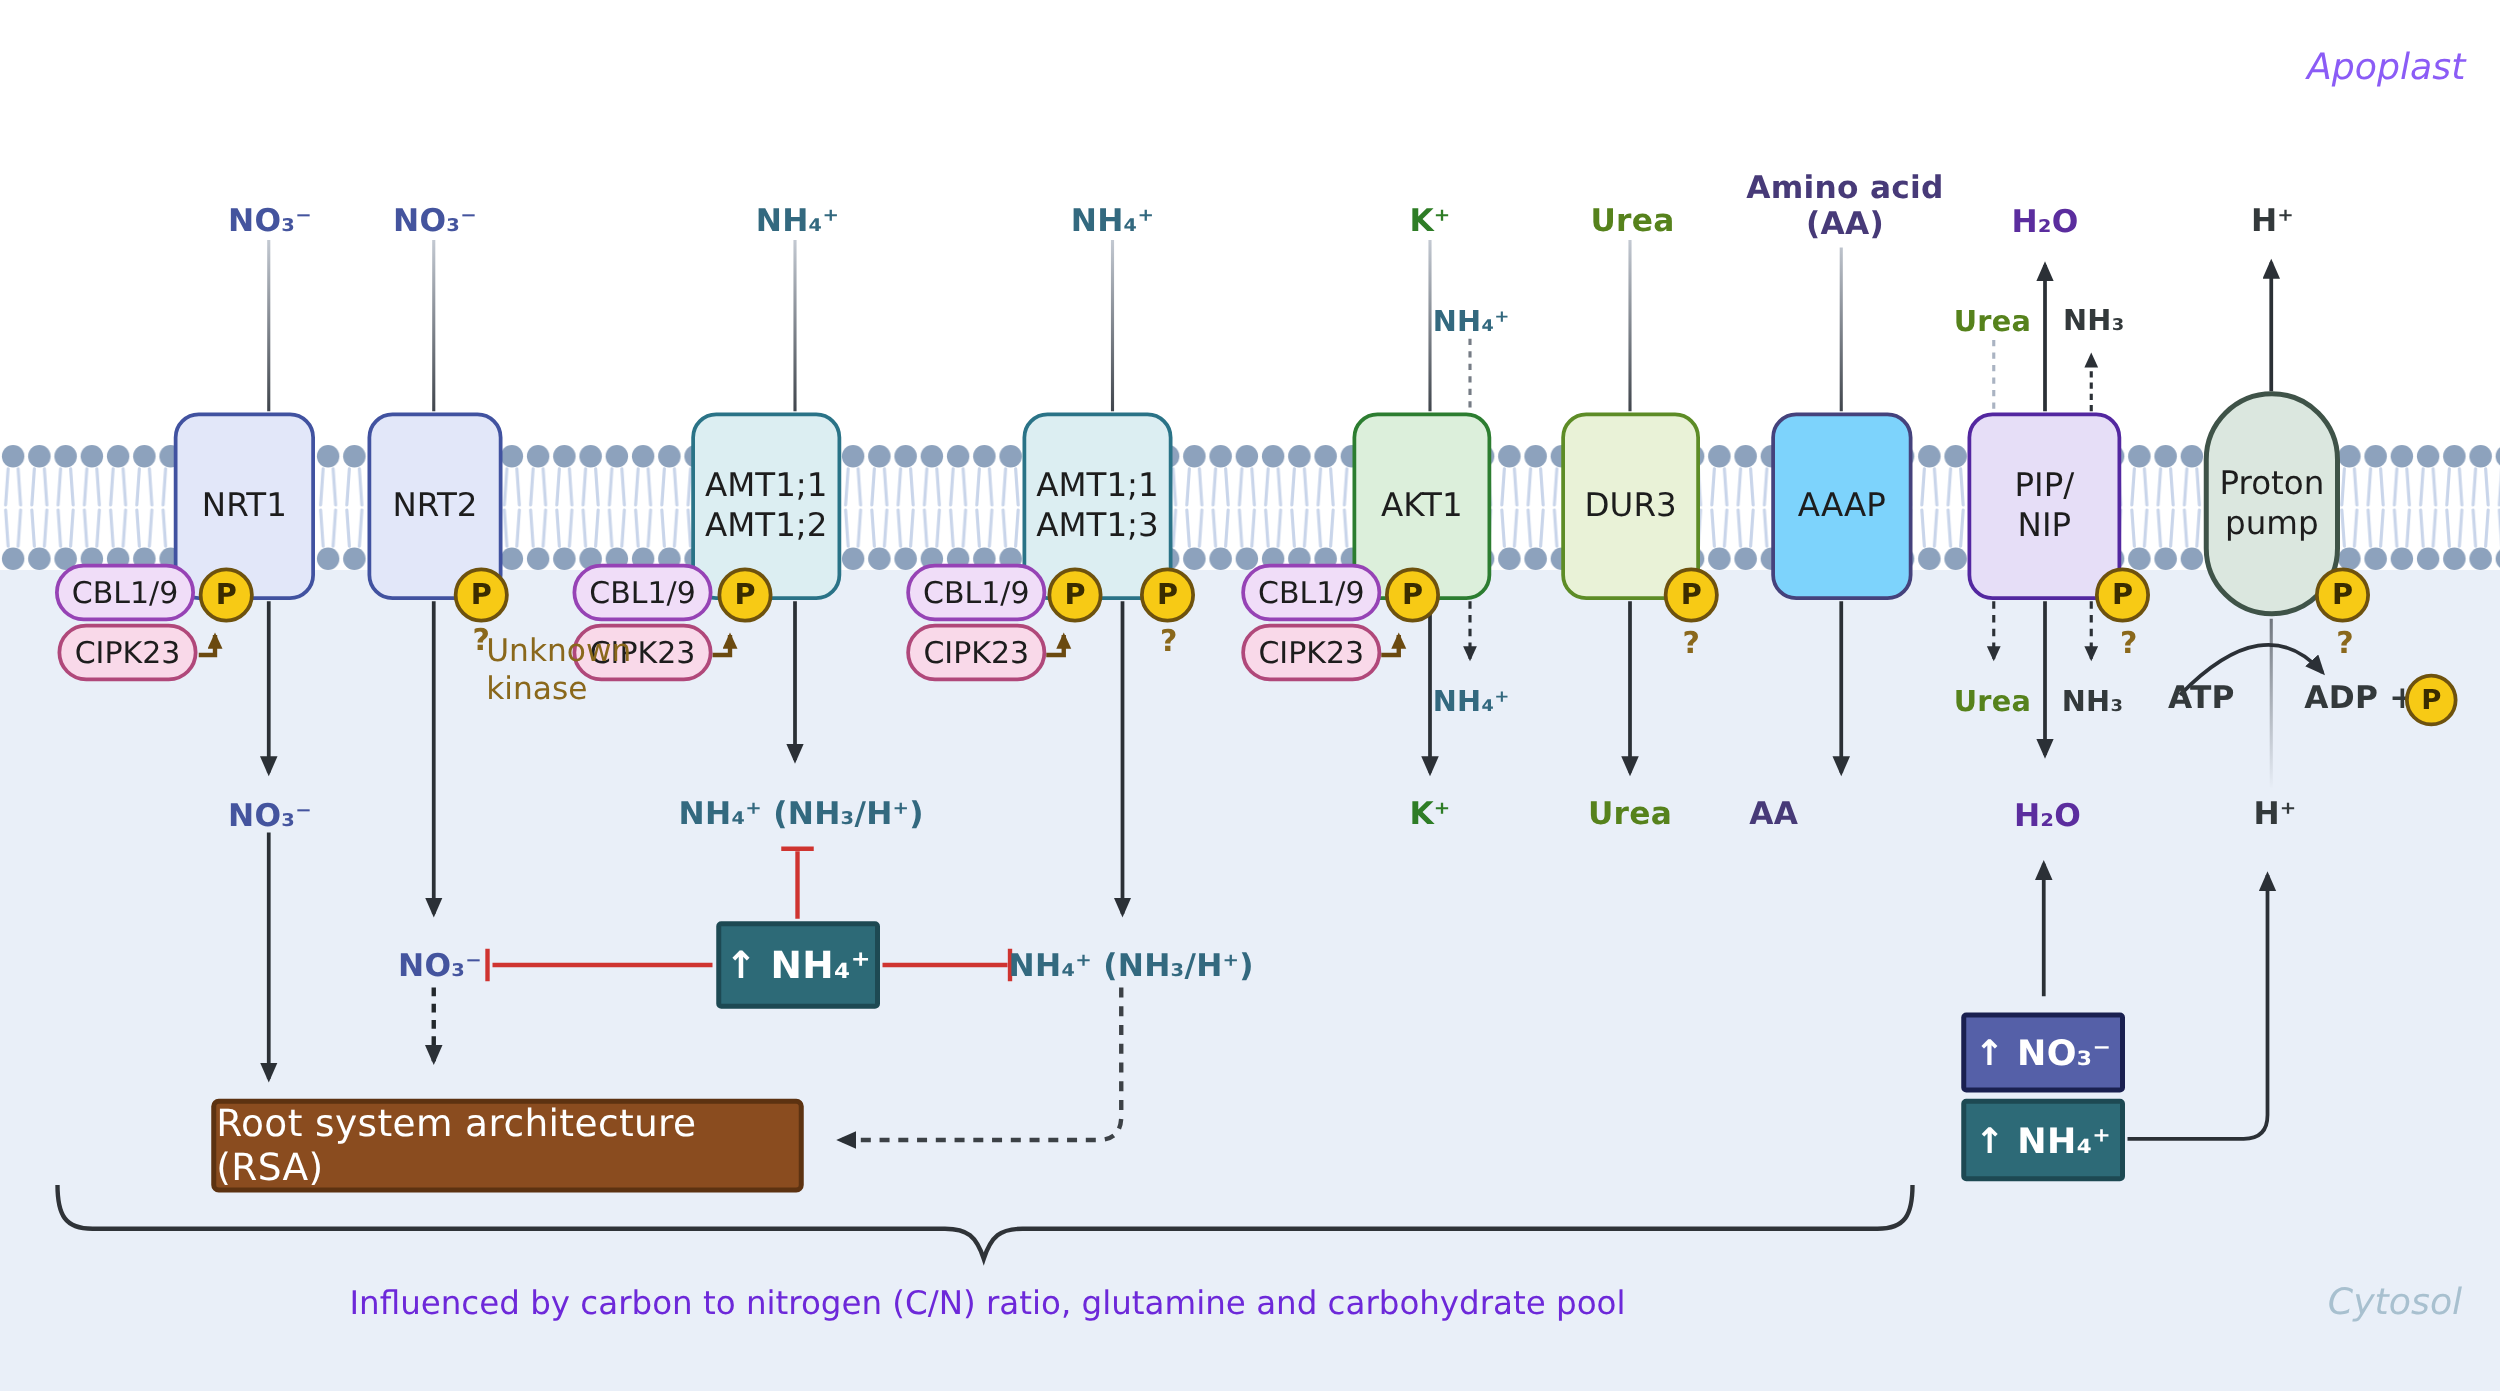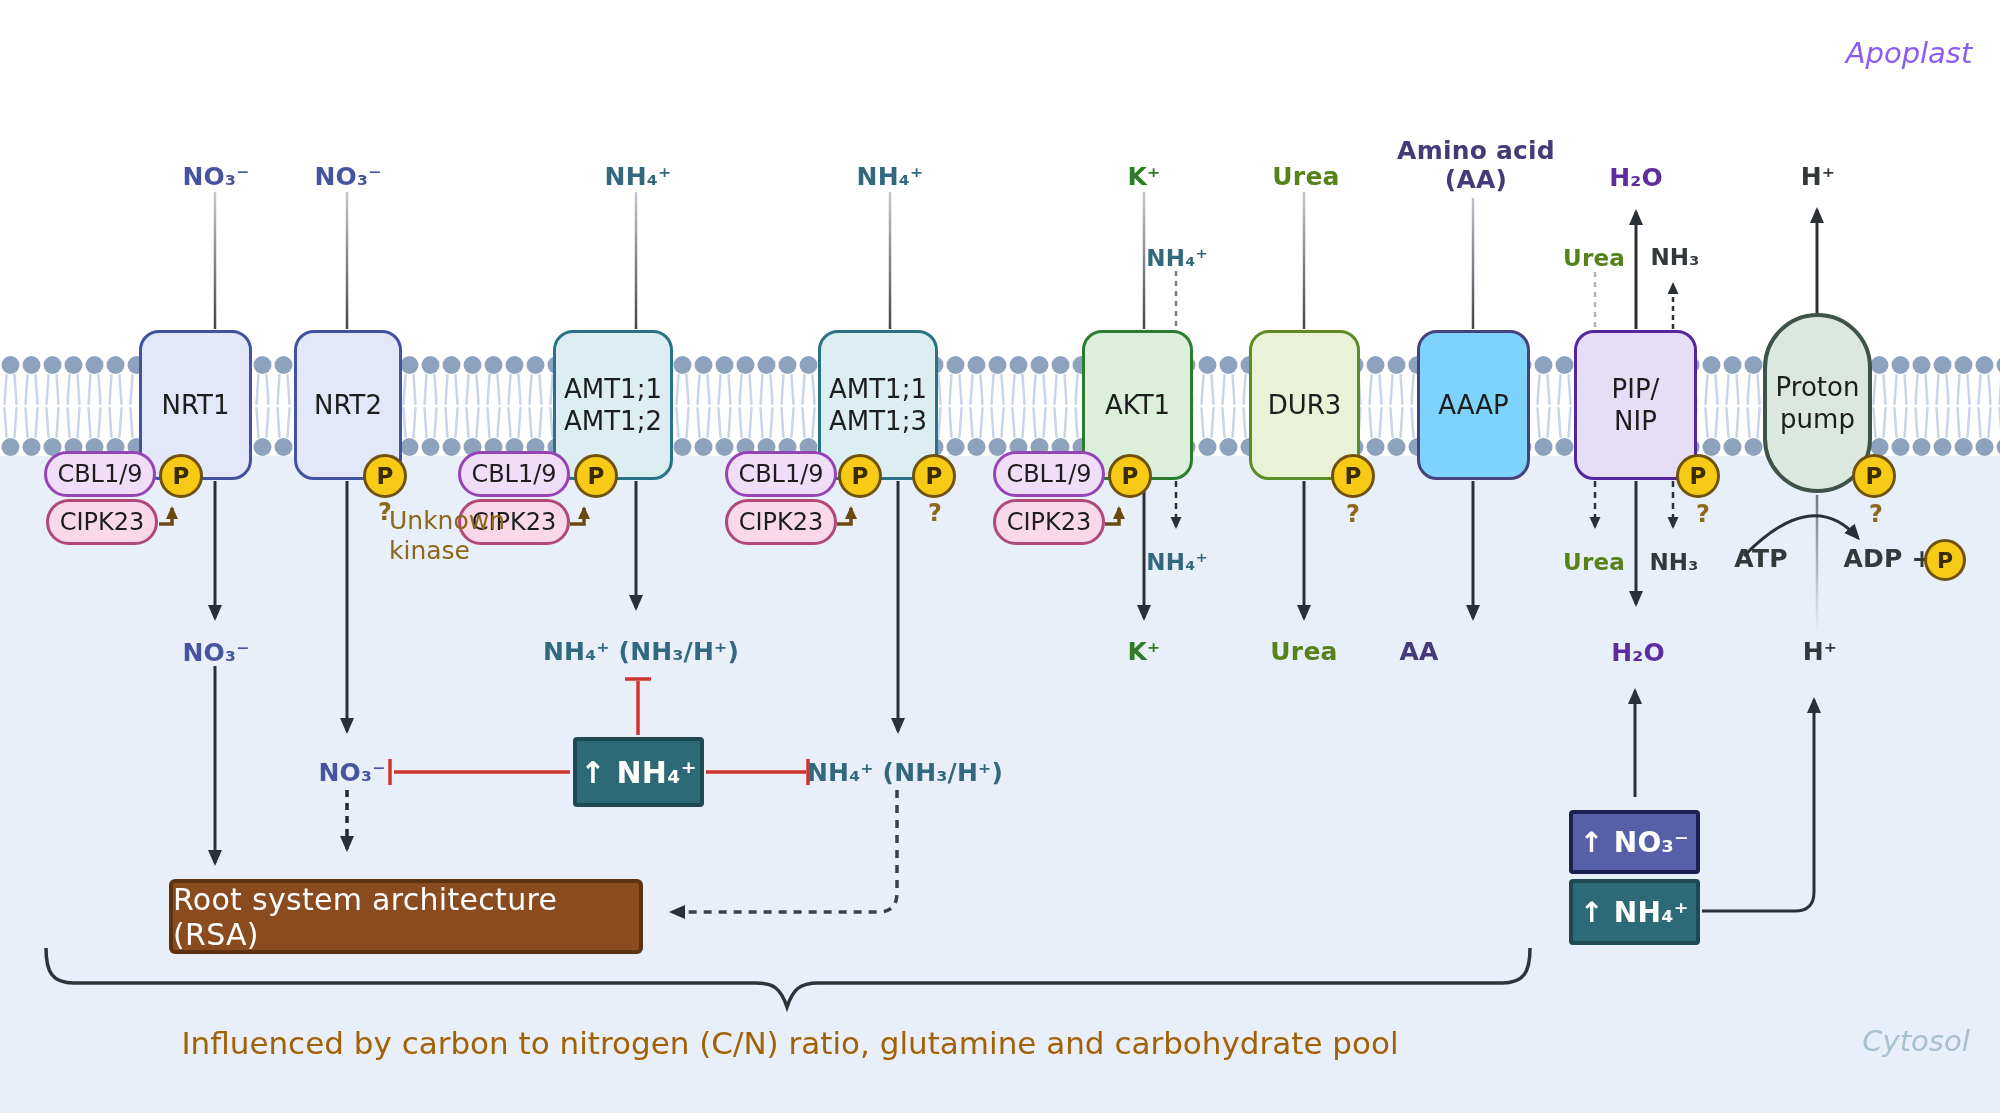--- a/index.html
+++ b/index.html
@@ -40,21 +40,21 @@
   .cipk{background:#f9d9e9;border:3px solid #b0487a;}
   .unknown{position:absolute;color:#8a681c;font-size:25px;line-height:1.18;z-index:6;margin-left:37px;}
   
   .sigbox{position:absolute;display:flex;align-items:center;justify-content:center;color:#ffffff;
           font-weight:700;z-index:6;box-sizing:border-box;letter-spacing:0.3px;}
   .box-nh4{background:#2d6a77;border:4px solid #1d4953;border-radius:4px;font-size:30px;}
   .box-no3{background:#5560a8;border:4px solid #1a2050;border-radius:4px;font-size:28px;}
   .box-rsa{background:#8a4c1f;border:4px solid #5c3211;border-radius:6px;font-size:30px;
            font-weight:500;color:#ffffff;}
   .region{position:absolute;transform:translate(-50%,-50%);font-style:italic;font-size:29px;z-index:6;}
-  .footer-text{position:absolute;transform:translate(-50%,-50%);font-size:31px;color:#a16207;z-index:6;
+  .footer-text{position:absolute;transform:translate(-50%,-50%);font-size:26px;color:#6d28d9;z-index:6;
                white-space:nowrap;}
 </style>
 </head>
 <body>
 
 <div id="canvas">
 
   <div class="bg-cytosol"></div>
 
   <svg class="layer" width="2000" height="1113">

